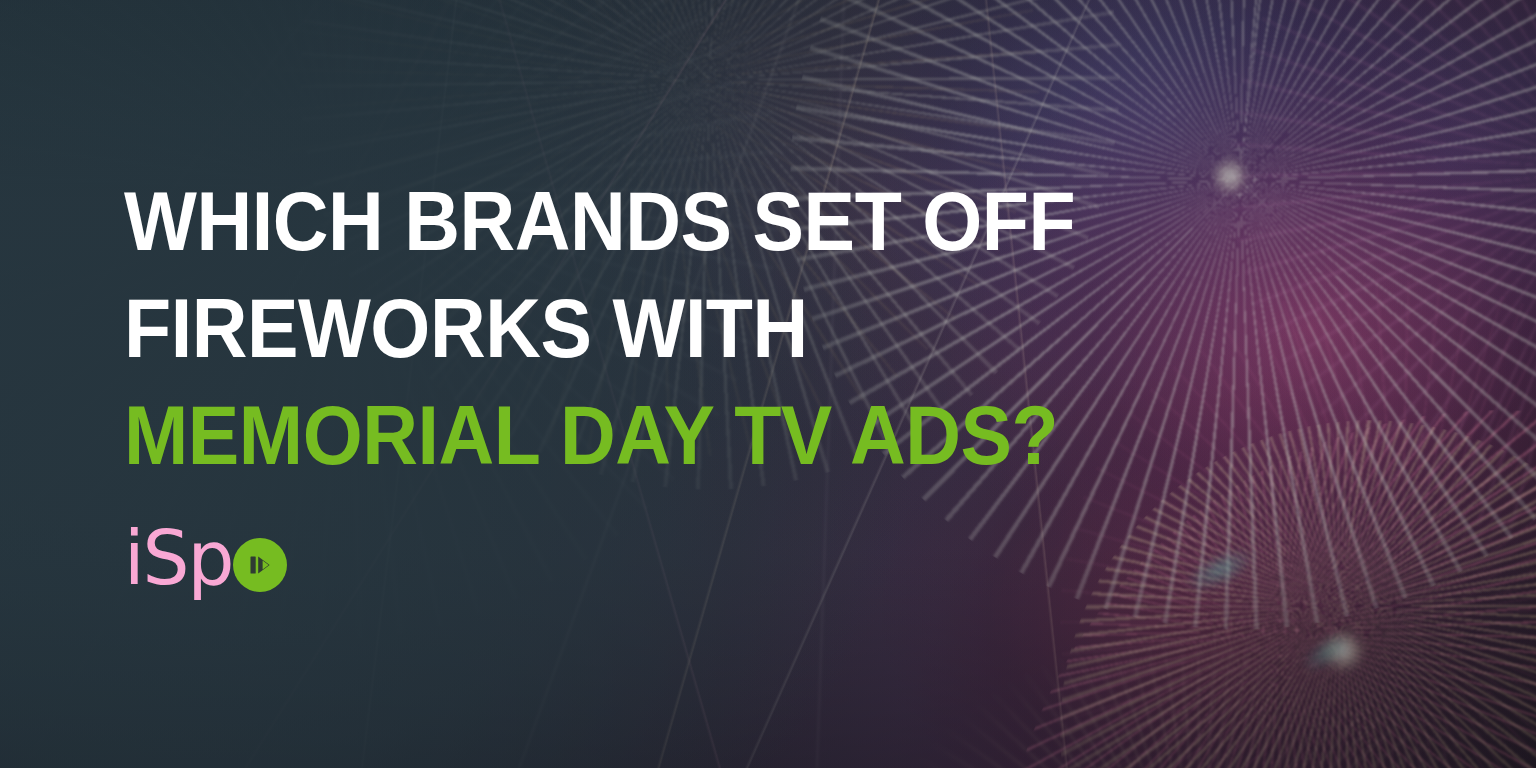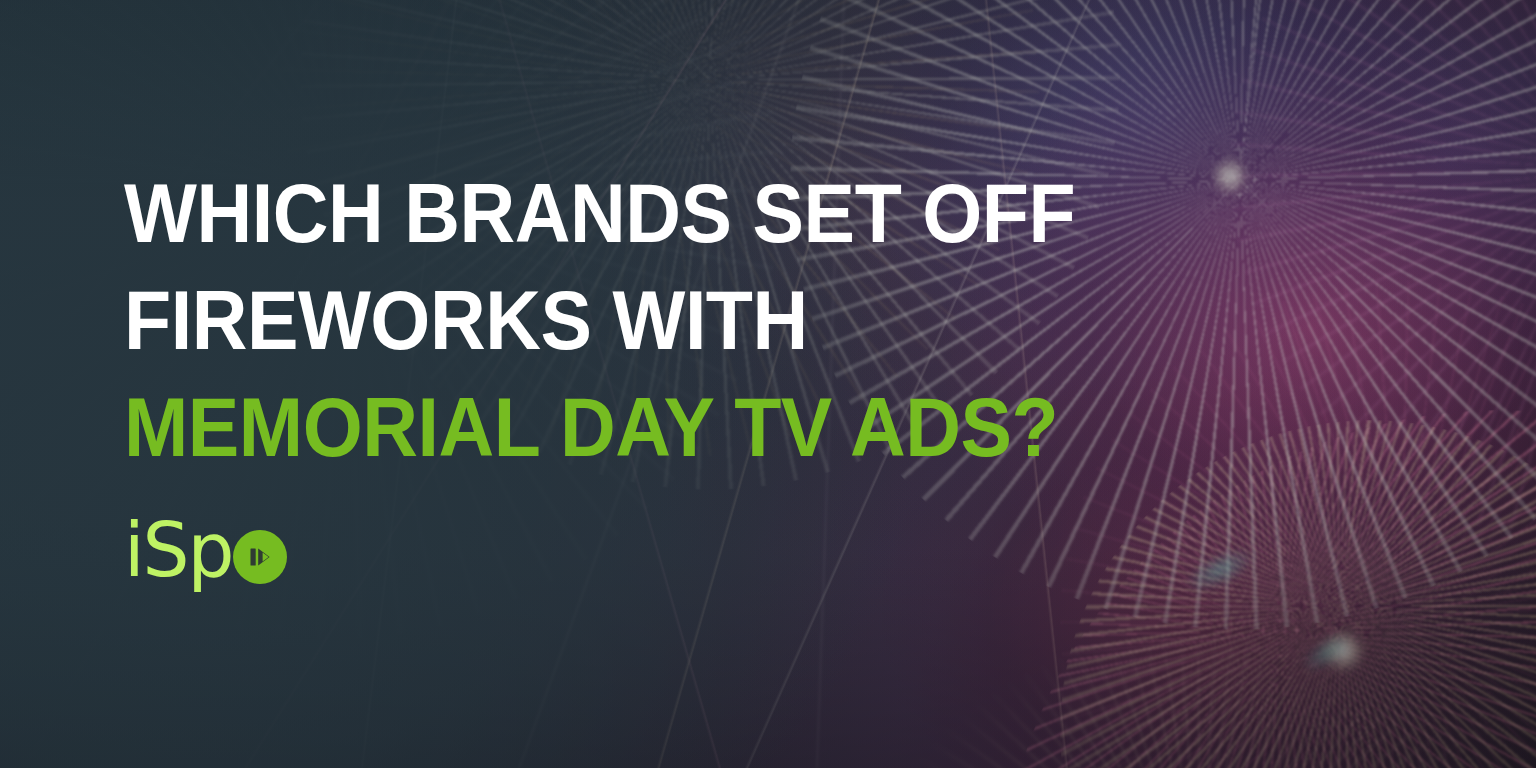--- a/index.html
+++ b/index.html
@@ -88,21 +88,21 @@
     inset: 0;
     background:
       radial-gradient(ellipse 1000px 760px at 180px 430px, rgba(39,54,63,0.92) 0%, rgba(39,54,63,0.55) 45%, rgba(39,54,63,0) 74%),
       linear-gradient(180deg, rgba(20,26,32,0.18) 0%, rgba(20,26,32,0) 28%, rgba(18,20,26,0.10) 72%, rgba(16,16,22,0.42) 100%);
   }
 
   
   .content {
     position: absolute;
     left: 124px;
-    top: 160px;
+    top: 168px;
     z-index: 10;
   }
 
   .headline {
     margin: 0;
     padding: 0;
     font-family: "Liberation Sans Narrow", "Liberation Sans", sans-serif;
     font-weight: 700;
     font-size: 83px;
     line-height: 107px;
@@ -121,21 +121,21 @@
     left: 0;
     top: 350px;
     display: flex;
     align-items: center;
     height: 80px;
   }
   .logo-text {
     font-family: "DejaVu Sans", "Liberation Sans", sans-serif;
     font-size: 74px;
     font-weight: 400;
-    color: #bef264;
+    color: #f9a8d4;
     letter-spacing: -2.5px;
     line-height: 1;
     display: inline-block;
   }
   .logo-mark {
     position: relative;
     display: inline-block;
     width: 54px;
     height: 54px;
     border-radius: 50%;

